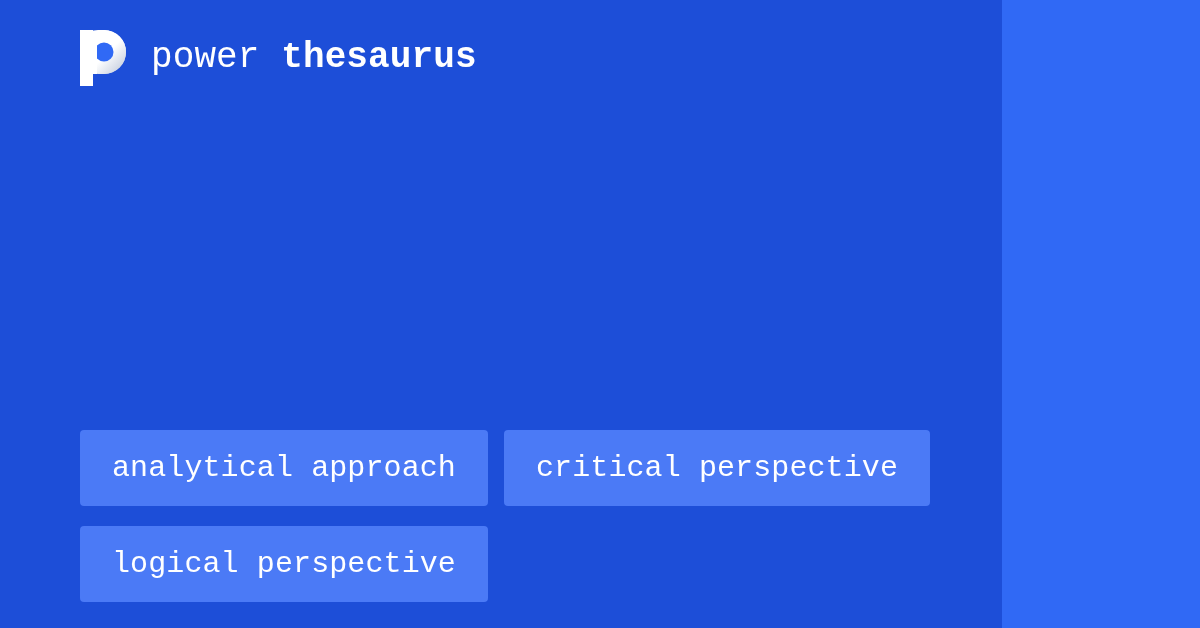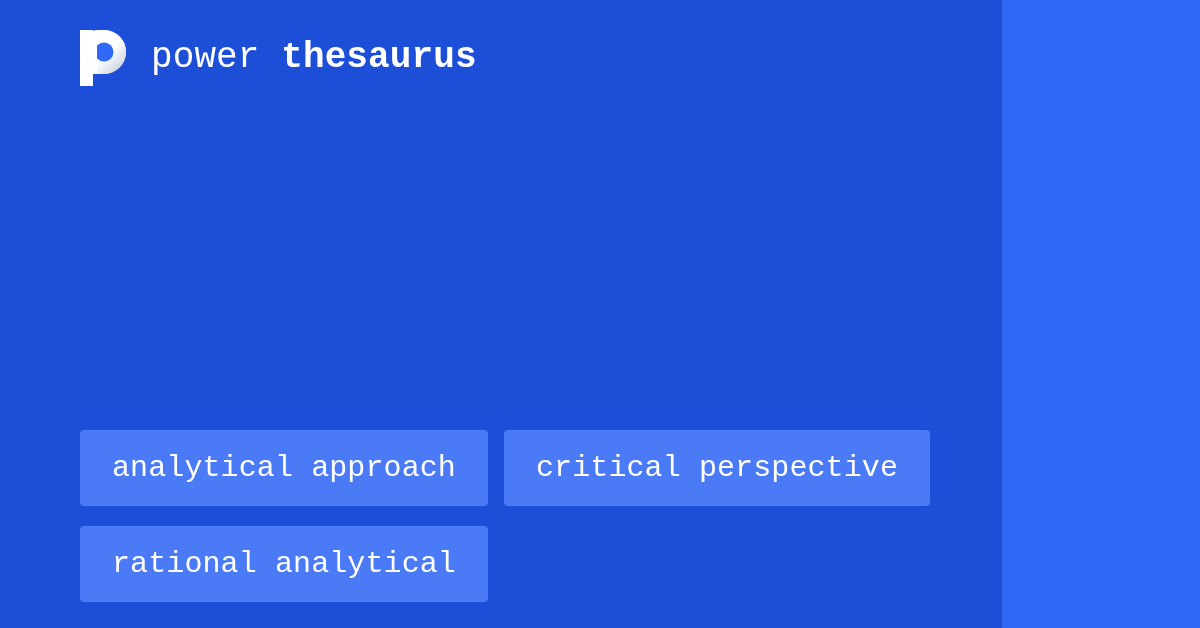--- a/index.html
+++ b/index.html
@@ -122,16 +122,16 @@
     </svg>
     <div class="brand-name">
       <span>power</span><span>&nbsp;</span><span class="bn-strong">thesaurus</span>
     </div>
   </div>
 
 
   <div class="chips">
     <div class="chip">analytical approach</div>
     <div class="chip">critical perspective</div>
-    <div class="chip">rational analytical</div>
+    <div class="chip">logical perspective</div>
   </div>
 
 </div>
 
 </body></html>

